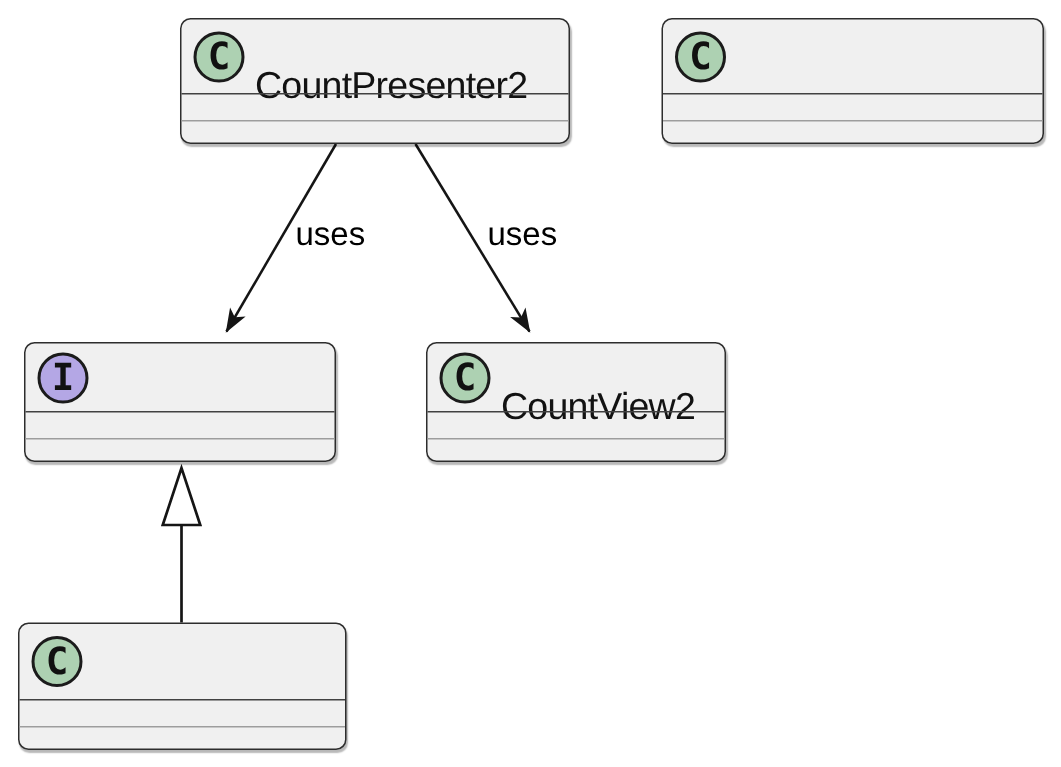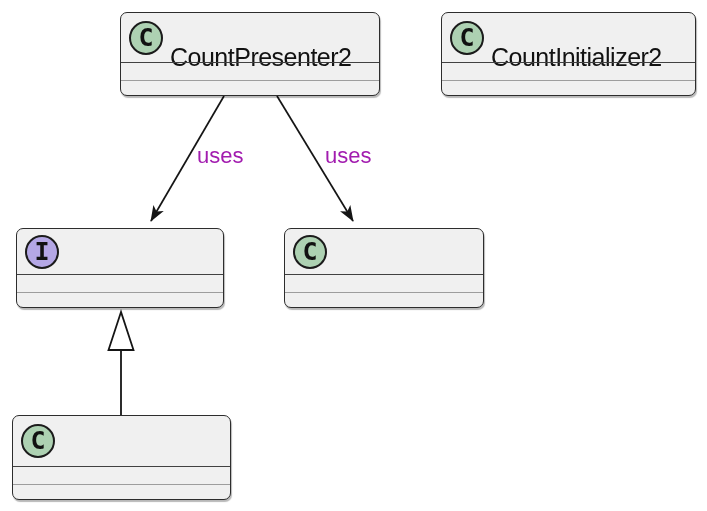--- a/index.html
+++ b/index.html
@@ -46,21 +46,21 @@
   .sec-methods{height:14px;border-top:1.4px solid #9d9d9d;}
 
   .node-presenter  {left:120px;top:12px;width:260px;height:84px;}
   .node-initializer{left:441px;top:12px;width:255px;height:84px;}
   .node-imodel     {left:16px;top:228px;width:208px;height:80px;}
   .node-view       {left:284px;top:228px;width:200px;height:80px;}
   .node-model      {left:12px;top:415px;width:219px;height:85px;}
 
   .edge-label{
     position:absolute;
-    font-size:22px;color:#a21caf;
+    font-size:22px;color:#000000;
     white-space:nowrap;
   }
   .label-uses-1{left:197px;top:143px;}
   .label-uses-2{left:325px;top:143px;}
 </style>
 </head>
 <body>
 
 <div class="canvas">
 
@@ -84,37 +84,37 @@
       <span class="badge badge-class">C</span>
       <span class="node-title">CountPresenter2</span>
     </div>
     <div class="sec-fields"></div>
     <div class="sec-methods"></div>
   </div>
 
   <div class="uml-node node-initializer">
     <div class="node-header">
       <span class="badge badge-class">C</span>
-      <span class="node-title">CountInitializer2</span>
     </div>
     <div class="sec-fields"></div>
     <div class="sec-methods"></div>
   </div>
 
   <div class="uml-node node-imodel">
     <div class="node-header">
       <span class="badge badge-interface">I</span>
     </div>
     <div class="sec-fields"></div>
     <div class="sec-methods"></div>
   </div>
 
   <div class="uml-node node-view">
     <div class="node-header">
       <span class="badge badge-class">C</span>
+      <span class="node-title">CountView2</span>
     </div>
     <div class="sec-fields"></div>
     <div class="sec-methods"></div>
   </div>
 
   <div class="uml-node node-model">
     <div class="node-header">
       <span class="badge badge-class">C</span>
     </div>
     <div class="sec-fields"></div>

